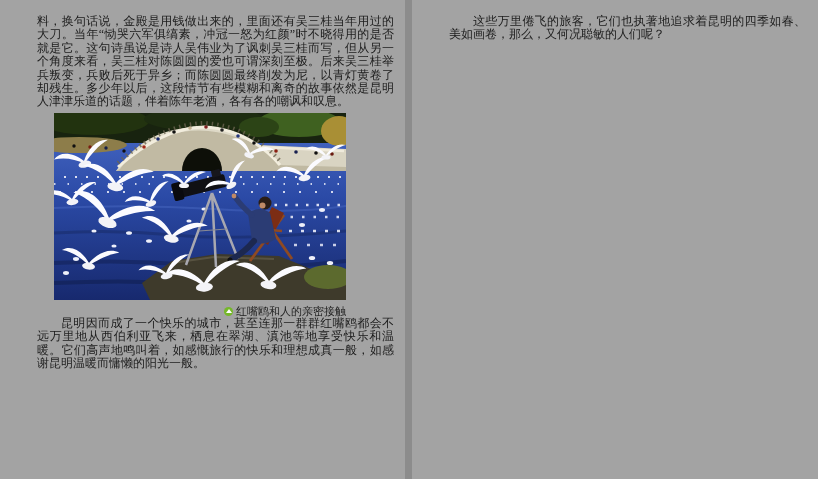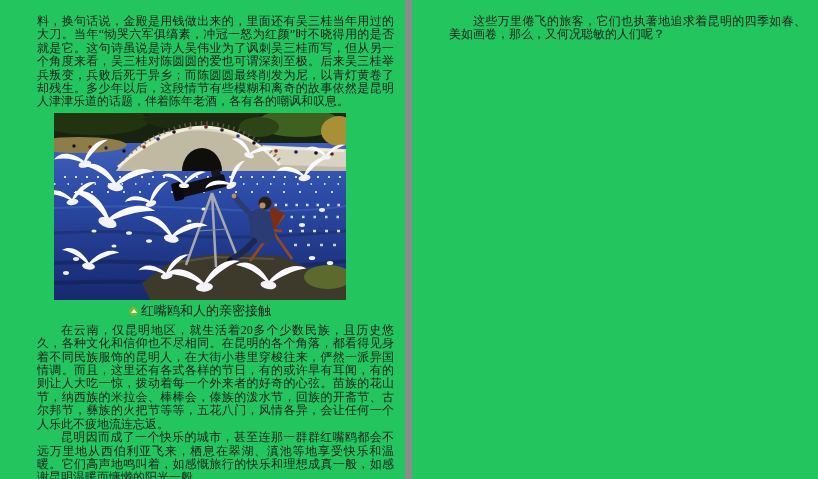--- a/index.html
+++ b/index.html
@@ -1,28 +1,28 @@
 <!DOCTYPE html>
 <html><head>
 <meta charset="utf-8">
 <style>
   html,body{margin:0;padding:0;background:#ffffff;}
-  .stage{position:relative;width:818px;height:479px;background:#22c55e;overflow:hidden;
+  .stage{position:relative;width:818px;height:479px;background:#a3a3a3;overflow:hidden;
          font-family:"Liberation Serif","DejaVu Serif",serif;}
   .page-text{position:absolute;top:15px;width:357px;}
   .page-left-text{left:37px;}
   .page-right-text{left:449px;}
   p.para{margin:0;font-size:12px;line-height:13.4px;color:#1c1c1c;text-align:justify;
          word-break:break-all;letter-spacing:0;}
   p.indent{text-indent:2em;}
   p.mt{margin-top:7px;}
   figure{margin:4px 0 0 17px;width:292px;}
   .photo{width:292px;height:187px;display:block;}
-  figcaption{width:292px;text-align:center;font-size:13px;line-height:11px;color:#222;
-             margin-top:6px;font-family:Liberation Mono, monospace;}
+  figcaption{width:292px;text-align:right;font-size:11px;line-height:11px;color:#222;
+             margin-top:6px;font-family:Liberation Serif, serif;}
   .cap-icon{display:inline-block;position:relative;width:9px;height:9px;border-radius:50%;
             background:#76b82a;vertical-align:-1px;margin-right:3px;}
   .cap-icon::after{content:"";position:absolute;left:1.5px;top:2px;width:0;height:0;
             border-left:3px solid transparent;border-right:3px solid transparent;
             border-bottom:4.5px solid #ffffff;}
   .divider{position:absolute;left:405px;top:0;width:7px;height:479px;background:#8c8c8c;}
 </style>
 </head>
 <body>
 
@@ -158,21 +158,20 @@
           <use href="#gull" transform="translate(112,160) rotate(-12) scale(1.2)"></use>
           <use href="#gull" transform="translate(196,40) rotate(20) scale(1.0)"></use>
         </g>
       </svg>
 
       <figcaption>
         <span class="cap-icon"></span><span>红嘴鸥和人的亲密接触</span>
       </figcaption>
     </figure>
 
-    <p class="para indent mt">在云南，仅昆明地区，就生活着20多个少数民族，且历史悠久，各种文化和信仰也不尽相同。在昆明的各个角落，都看得见身着不同民族服饰的昆明人，在大街小巷里穿梭往来，俨然一派异国情调。而且，这里还有各式各样的节日，有的或许早有耳闻，有的则让人大吃一惊，拨动着每一个外来者的好奇的心弦。苗族的花山节，纳西族的米拉会、棒棒会，傣族的泼水节，回族的开斋节、古尔邦节，彝族的火把节等等，五花八门，风情各异，会让任何一个人乐此不疲地流连忘返。</p>
     <p class="para indent">昆明因而成了一个快乐的城市，甚至连那一群群红嘴鸥都会不远万里地从西伯利亚飞来，栖息在翠湖、滇池等地享受快乐和温暖。它们高声地鸣叫着，如感慨旅行的快乐和理想成真一般，如感谢昆明温暖而慵懒的阳光一般。</p>
   </div>
 
   <div class="divider"></div>
 
   <div class="page-text page-right-text">
     <p class="para indent">这些万里倦飞的旅客，它们也执著地追求着昆明的四季如春、美如画卷，那么，又何况聪敏的人们呢？</p>
   </div>
 
 </div>

